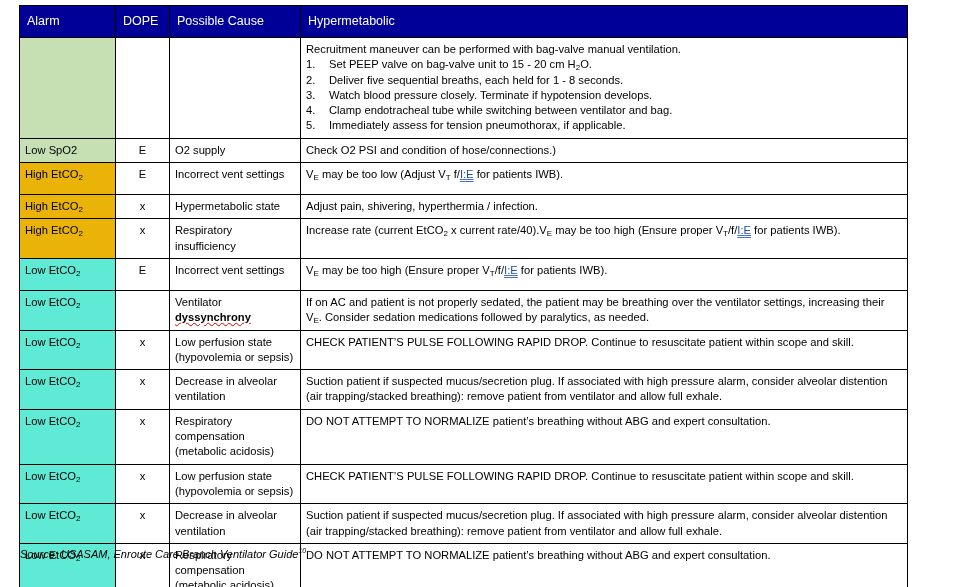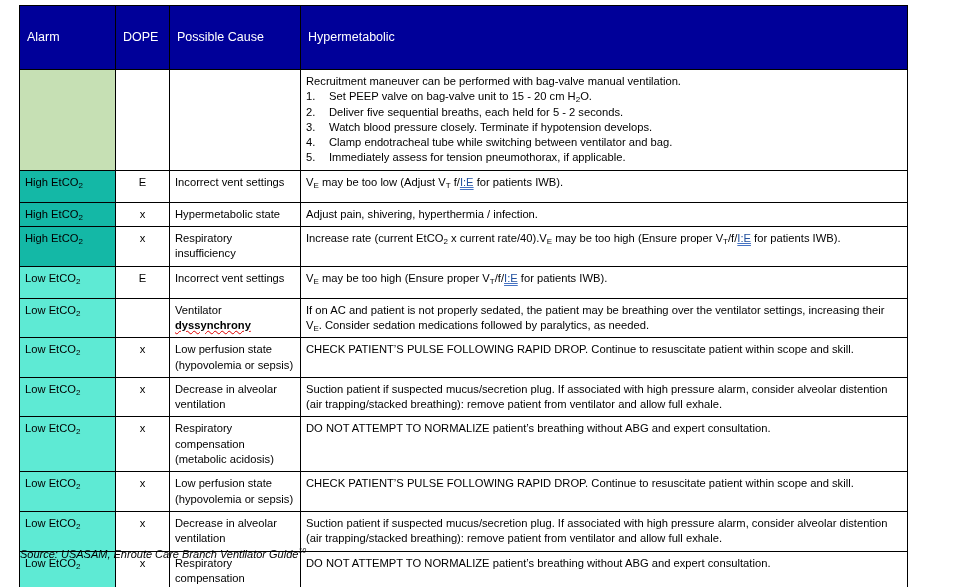--- a/index.html
+++ b/index.html
@@ -2,25 +2,25 @@
 <html><head>
 <meta charset="utf-8">
 <style>
   html, body { margin: 0; padding: 0; background: #ffffff; }
   body { width: 954px; height: 587px; position: relative; overflow: hidden;
          font-family: "Liberation Sans", "DejaVu Sans", sans-serif; color: #000; }
   #doc-table { position: absolute; left: 19px; top: 5px; width: 889px;
                border-collapse: collapse; table-layout: fixed; font-size: 11.2px; line-height: 15.3px; }
   #doc-table td, #doc-table th { border: 1px solid #000; padding: 4px 5px; vertical-align: top; text-align: left; }
   #doc-table thead th { background: #000099; color: #fff; font-weight: normal; font-size: 12.5px;
-                        height: 31px; vertical-align: middle; padding: 16px 7px; border-color: #000; }
+                        height: 31px; vertical-align: middle; padding: 0 7px; border-color: #000; }
   col.c-alarm { width: 96px; } col.c-dope { width: 54px; } col.c-cause { width: 131px; } col.c-trouble { width: auto; }
   td.dope { text-align: center !important; }
   td.alarm.green { background: #c6e0b4; }
-  td.alarm.yellow { background: #14b8a6; }
+  td.alarm.yellow { background: #eab308; }
   td.alarm.gray { background: #5eead4; }
   tr.thick-top td { border-top: 2px solid #000; }
   .steps { margin: 0; padding: 0; list-style: none; }
   .steps li { display: flex; }
   .steps .num { width: 23px; flex: none; }
   sub { font-size: 8px; vertical-align: -2px; line-height: 0; }
   .ie { color: #1f4e9c; text-decoration: underline double #4472c4; margin-top: 8px; }
   .squig { text-decoration: underline wavy #d00; text-decoration-thickness: 1px; font-weight: bold; }
   #source-note { position: absolute; left: 20px; top: 547px; font-style: italic; font-size: 11px; }
   #source-note sup { font-size: 7px; }
@@ -50,38 +50,44 @@
       <td></td>
       <td>
         <div>Recruitment maneuver can be performed with bag-valve manual ventilation.</div>
         <ul class="steps">
           <li>
               <span class="num">1.</span>
               <span><span>Set PEEP valve on bag-valve unit to 15 - 20 cm H</span><sub>2</sub><span>O.</span></span>
             </li>
           <li>
               <span class="num">2.</span>
-              <span>Deliver five sequential breaths, each held for 5 - 2 seconds.</span>
+              <span>Deliver five sequential breaths, each held for 1 - 8 seconds.</span>
             </li>
           <li>
               <span class="num">3.</span>
               <span>Watch blood pressure closely. Terminate if hypotension develops.</span>
             </li>
           <li>
               <span class="num">4.</span>
               <span>Clamp endotracheal tube while switching between ventilator and bag.</span>
             </li>
           <li>
               <span class="num">5.</span>
               <span>Immediately assess for tension pneumothorax, if applicable.</span>
             </li>
         </ul>
       </td>
     </tr>
 
+    <tr>
+      <td class="alarm green">Low SpO2</td>
+      <td class="dope">E</td>
+      <td>O2 supply</td>
+      <td>Check O2 PSI and condition of hose/connections.)</td>
+    </tr>
 
     <tr style="height:32px">
       <td class="alarm yellow"><span>High EtCO</span><sub>2</sub></td>
       <td class="dope">E</td>
       <td>Incorrect vent settings</td>
       <td><span>V</span><sub>E</sub><span> may be too low (Adjust V</span><sub>T</sub><span> f/</span><span class="ie">I:E</span><span> for patients IWB).</span></td>
     </tr>
 
     <tr>
       <td class="alarm yellow"><span>High EtCO</span><sub>2</sub></td>

